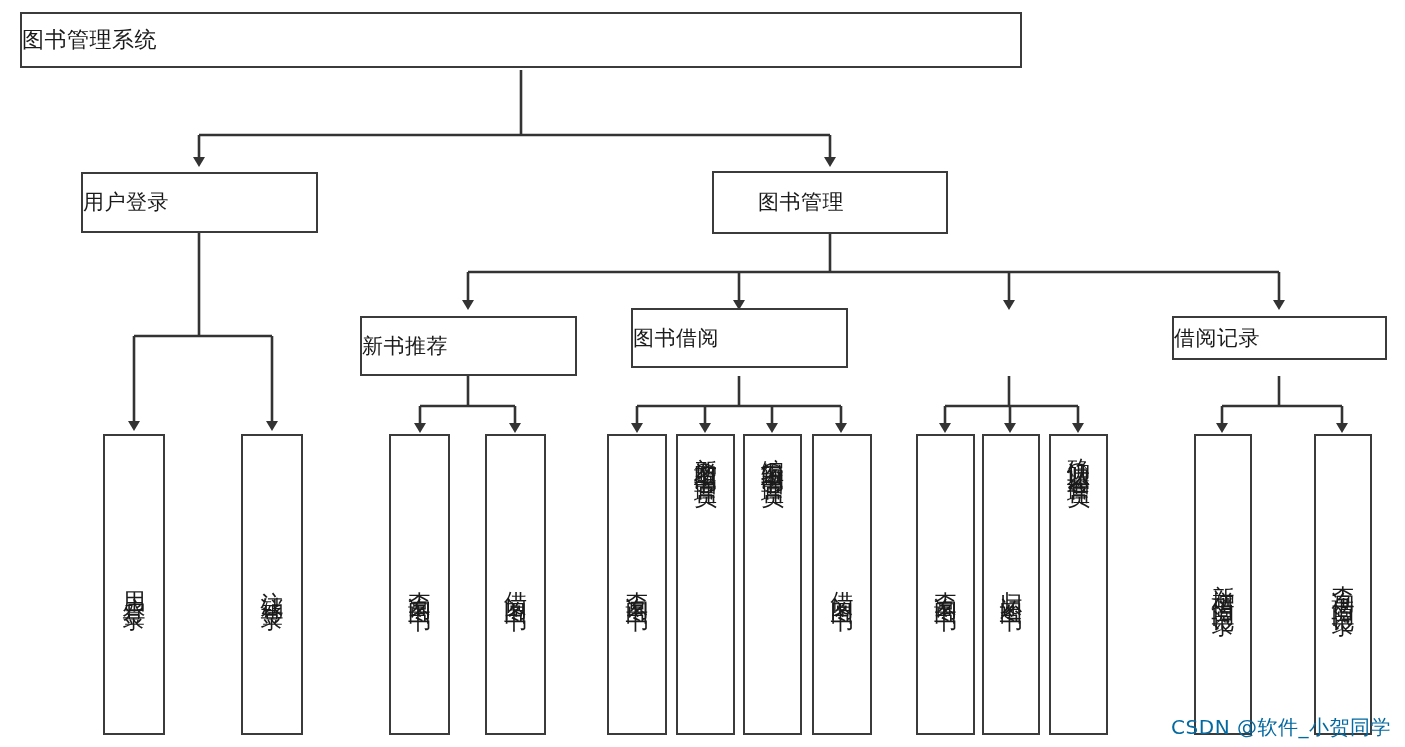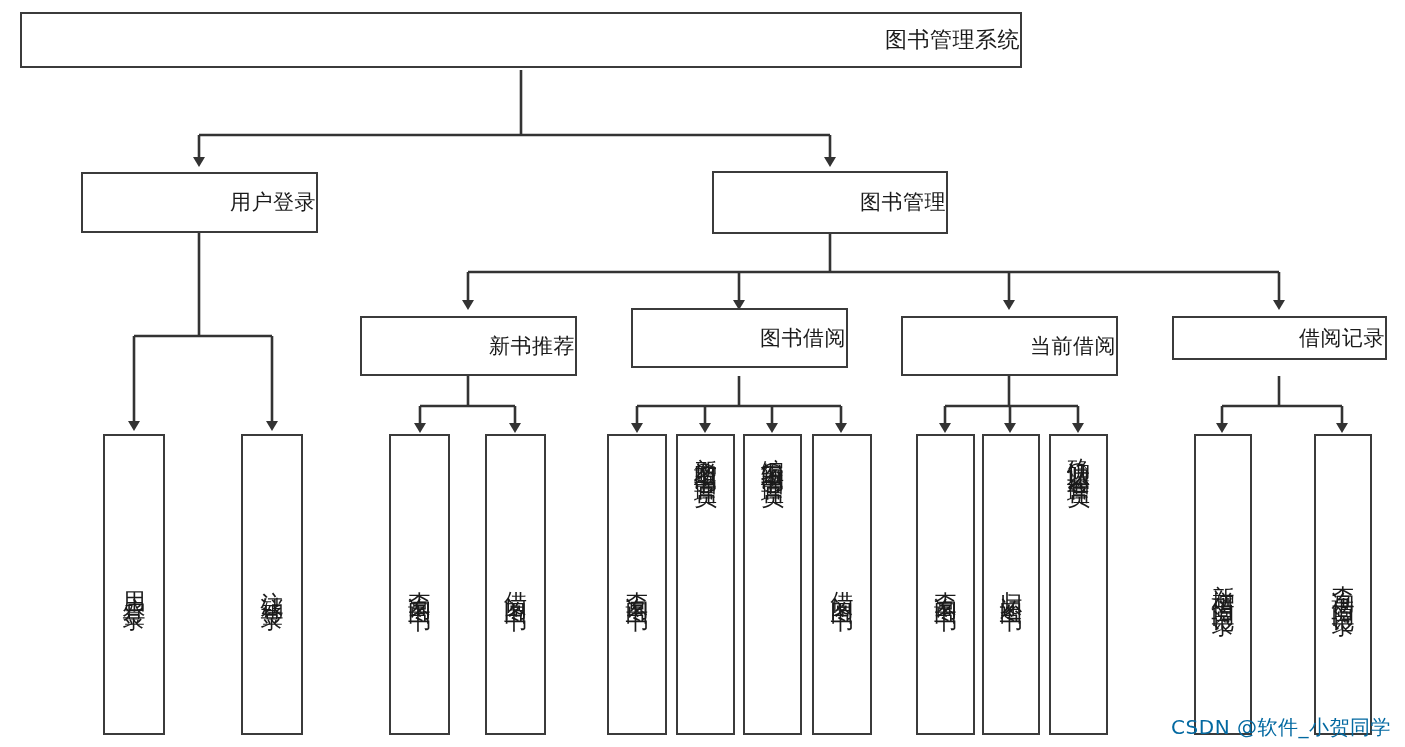--- a/index.html
+++ b/index.html
@@ -25,21 +25,21 @@
     width: 1405px;
     height: 747px;
   }
   .node {
     position: absolute;
     box-sizing: border-box;
     background: #ffffff;
     border: 2px solid #3b3b3b;
     display: flex;
     align-items: center;
-    justify-content: flex-end;
+    justify-content: flex-start;
     color: #1a1a1a;
     z-index: 2;
   }
   .node-label {
     display: block;
     text-align: center;
     line-height: 1.18;
     letter-spacing: 0.5px;
     white-space: pre;
   }
@@ -153,23 +153,20 @@
   </div>
 
   <div class="node horiz" style="left:360px; top:316px; width:217px; height:60px;">
     <span class="node-label">新书推荐</span>
   </div>
 
   <div class="node horiz" style="left:631px; top:308px; width:217px; height:60px;">
     <span class="node-label">图书借阅</span>
   </div>
 
-  <div class="node horiz" style="left:901px; top:316px; width:217px; height:60px;">
-    <span class="node-label">当前借阅</span>
-  </div>
 
   <div class="node horiz" style="left:1172px; top:316px; width:215px; height:44px;">
     <span class="node-label">借阅记录</span>
   </div>
 
   <div class="node vert short centered" style="left:103px; top:434px; width:62px; height:301px;">
     <span class="node-label">用户登录</span>
   </div>
 
   <div class="node vert short centered" style="left:241px; top:434px; width:62px; height:301px;">

